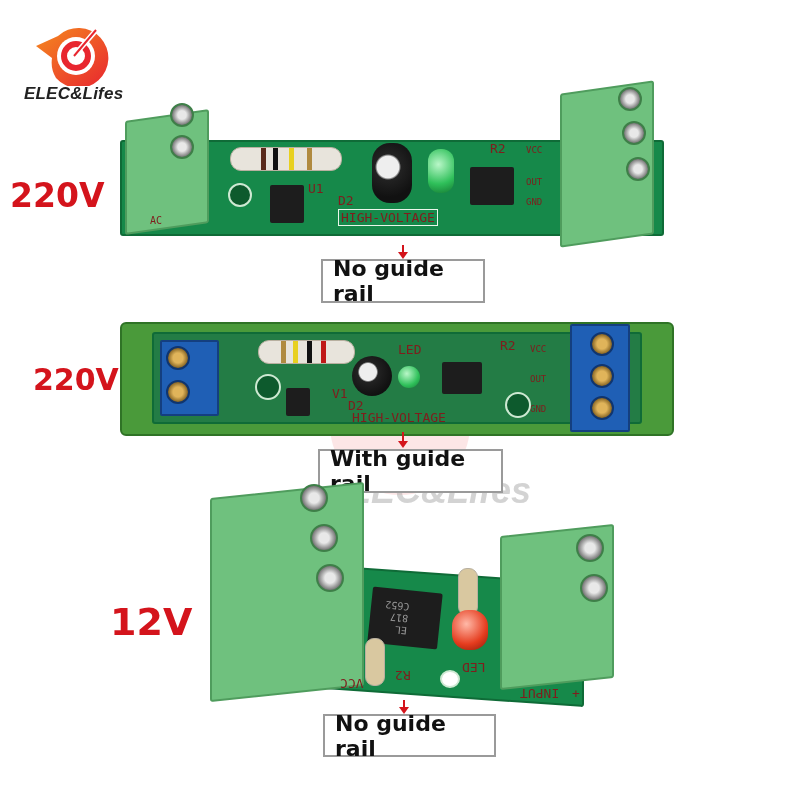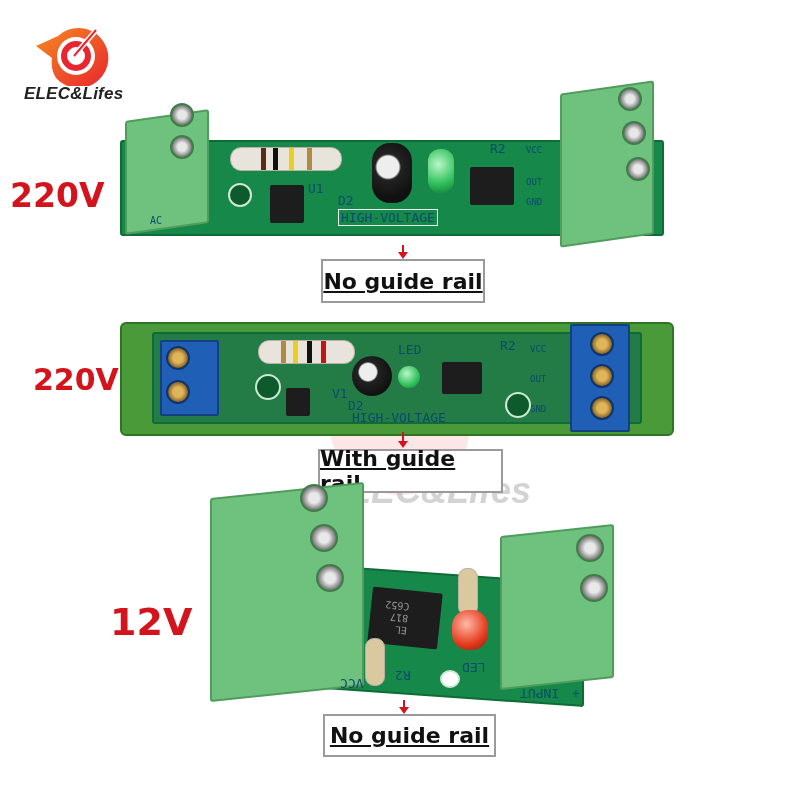--- a/index.html
+++ b/index.html
@@ -5,34 +5,34 @@
   html,body{margin:0;padding:0;background:#fff;}
   body{width:800px;height:800px;position:relative;overflow:hidden;font-family:"Liberation Sans",sans-serif;}
   .abs{position:absolute;}
   
   .logo-mark{left:32px;top:18px;width:80px;height:68px;}
   .logo-text{left:24px;top:84px;font-style:italic;font-weight:bold;font-size:17px;color:#222;letter-spacing:0.2px;}
   .volt{color:#d4141c;font-weight:bold;font-family:"DejaVu Sans",sans-serif;}
   .v1{left:10px;top:176px;font-size:33px;}
   .v2{left:33px;top:362px;font-size:30px;}
   .v3{left:110px;top:600px;font-size:38px;}
-  .caption{border:2px solid #9a9a9a;background:#fff;font-weight:bold;font-size:22px;color:#111;padding:4px 0;box-sizing:border-box;font-family:"DejaVu Sans",sans-serif;display:flex;align-items:center;justify-content:center;text-decoration:underline;}
+  .caption{border:2px solid #9a9a9a;background:#fff;font-weight:bold;font-size:22px;color:#111;padding:4px 10px;box-sizing:border-box;font-family:"DejaVu Sans",sans-serif;display:flex;align-items:center;justify-content:center;}
   .c1{left:321px;top:259px;width:164px;height:44px;}
   .c2{left:318px;top:449px;width:185px;height:44px;}
   .c3{left:323px;top:714px;width:173px;height:43px;}
   .arrow{width:2px;background:#d4141c;}
   .arrow:after{content:"";position:absolute;left:-4px;bottom:-2px;border-left:5px solid transparent;border-right:5px solid transparent;border-top:7px solid #d4141c;}
   
   .pcb{background:#16894a;border:2px solid #0f6b37;border-radius:3px;}
   .term-green{background:#6fc17e;border:2px solid #4f9c5d;border-radius:3px;}
   .term-blue{background:#1f5fb5;border:2px solid #143f80;border-radius:2px;}
   .rail{background:#4a9a3a;border:2px solid #2f7326;border-radius:6px;}
   .screw{width:20px;height:20px;border-radius:50%;background:radial-gradient(circle,#e8e8e8 30%,#777 70%);border:2px solid #3e7f48;}
   .screw-gold{background:radial-gradient(circle,#e0b45a 35%,#7a5a1e 75%);border-color:#0f3570;}
-  .silk{color:#0c4a6e;font-family:"DejaVu Sans Mono",monospace;font-size:13px;}
+  .silk{color:#7f1d1d;font-family:"DejaVu Sans Mono",monospace;font-size:13px;}
   .resistor{height:22px;border-radius:11px;background:#e8e4dc;border:1px solid #b8b0a0;}
   .band{position:absolute;top:0;bottom:0;width:5px;}
   .chip{background:#1d1d1d;border-radius:2px;}
   .cap{border-radius:50%;background:radial-gradient(circle at 40% 40%,#eee 25%,#222 30%,#111 70%);}
   .led-g{border-radius:50%;background:radial-gradient(circle at 40% 35%,#b9f7c8,#2fc05a 60%,#167a34);}
   .led-r{border-radius:50%;background:radial-gradient(circle at 40% 35%,#ffb9a8,#e53c1e 60%,#8a1a08);}
   .hole{border-radius:50%;border:2px solid #cde9d2;background:#0d5a2d;}
   .watermark{color:#b0b0b0;opacity:0.55;font-style:italic;font-weight:bold;font-size:36px;}
   .wm-circle{border-radius:50%;background:#f6b7b7;opacity:0.35;}
 </style>

